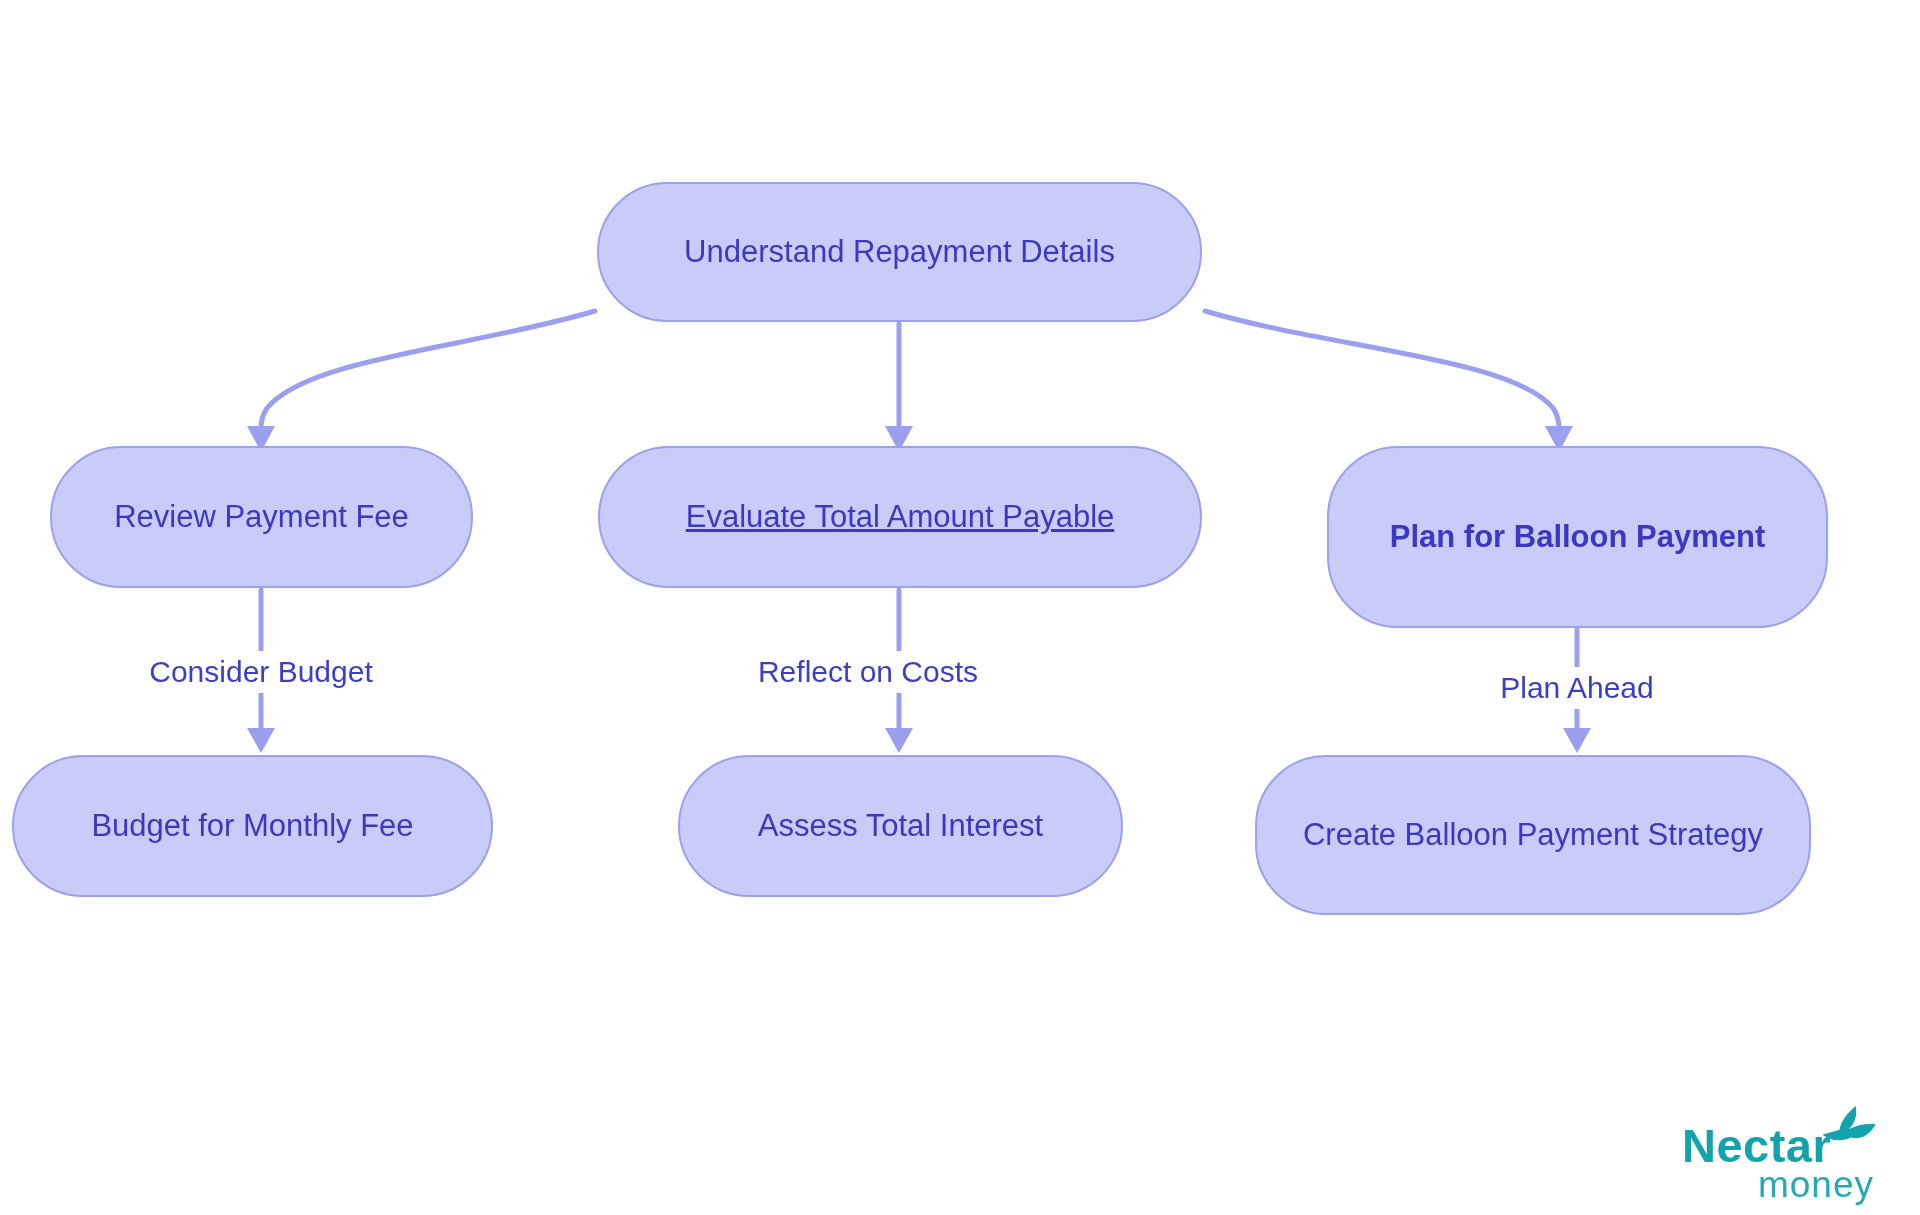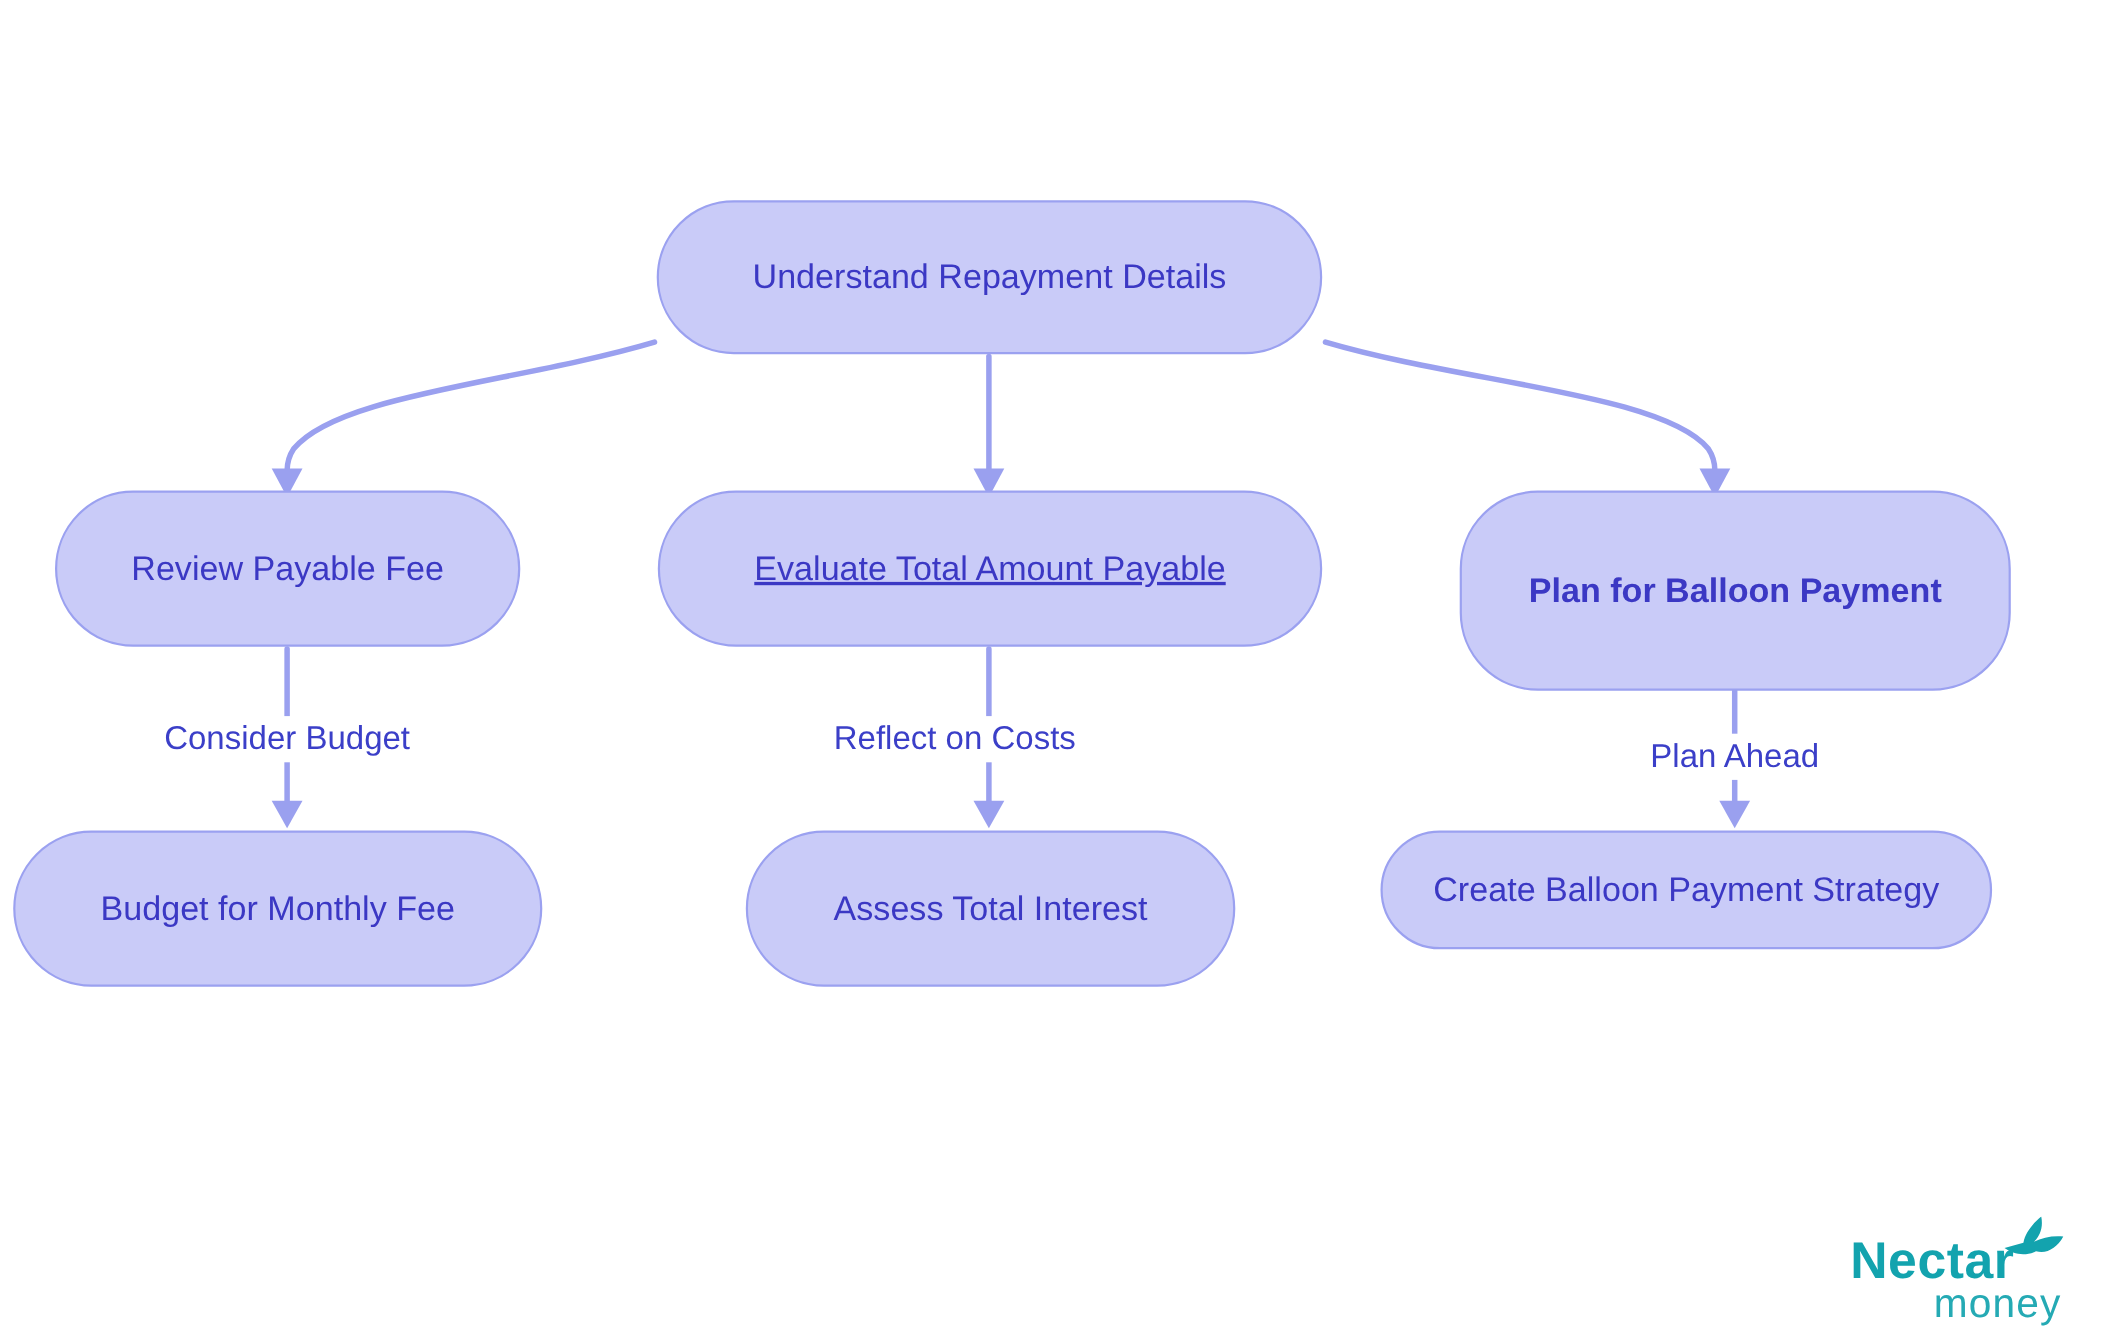--- a/index.html
+++ b/index.html
@@ -124,31 +124,31 @@
     </g>
 
     <g>
       <line x1="1577" y1="590" x2="1577" y2="728"></line>
       <polygon points="1563,728 1591,728 1577,753"></polygon>
     </g>
   </svg>
 
   <div class="node" style="left:597px; top:182px; width:605px; height:140px; border-radius:70px;">Understand Repayment Details</div>
 
-  <div class="node" style="left:50px; top:446px; width:423px; height:142px;">Review Payable Fee</div>
+  <div class="node" style="left:50px; top:446px; width:423px; height:142px;">Review Payment Fee</div>
 
   <div class="node" style="left:598px; top:446px; width:604px; height:142px;text-decoration:underline;">Evaluate Total Amount Payable</div>
 
   <div class="node" style="left:1327px; top:446px; width:501px; height:182px;font-weight:bold;">Plan for Balloon Payment</div>
 
   <div class="node" style="left:12px; top:755px; width:481px; height:142px;">Budget for Monthly Fee</div>
 
   <div class="node" style="left:678px; top:755px; width:445px; height:142px;">Assess Total Interest</div>
 
-  <div class="node" style="left:1255px; top:755px; width:556px; height:108px;">Create Balloon Payment Strategy</div>
+  <div class="node" style="left:1255px; top:755px; width:556px; height:160px;">Create Balloon Payment Strategy</div>
 
   <div class="edge-label" style="left:261px; top:672px;">Consider Budget</div>
 
   <div class="edge-label" style="left:868px; top:672px;">Reflect on Costs</div>
 
   <div class="edge-label" style="left:1577px; top:688px;">Plan Ahead</div>
 
   <div class="logo">
     <span class="logo-bird">
       <svg viewBox="0 0 60 44">

